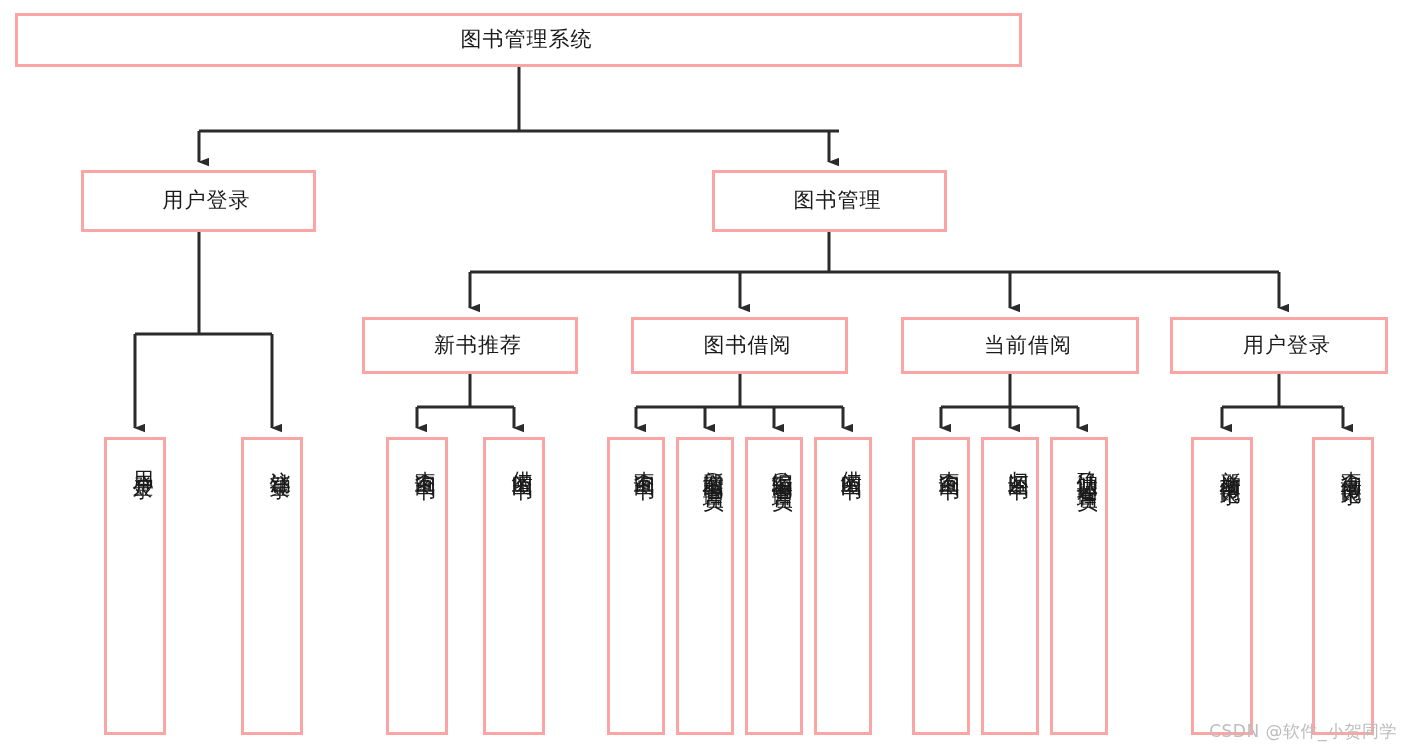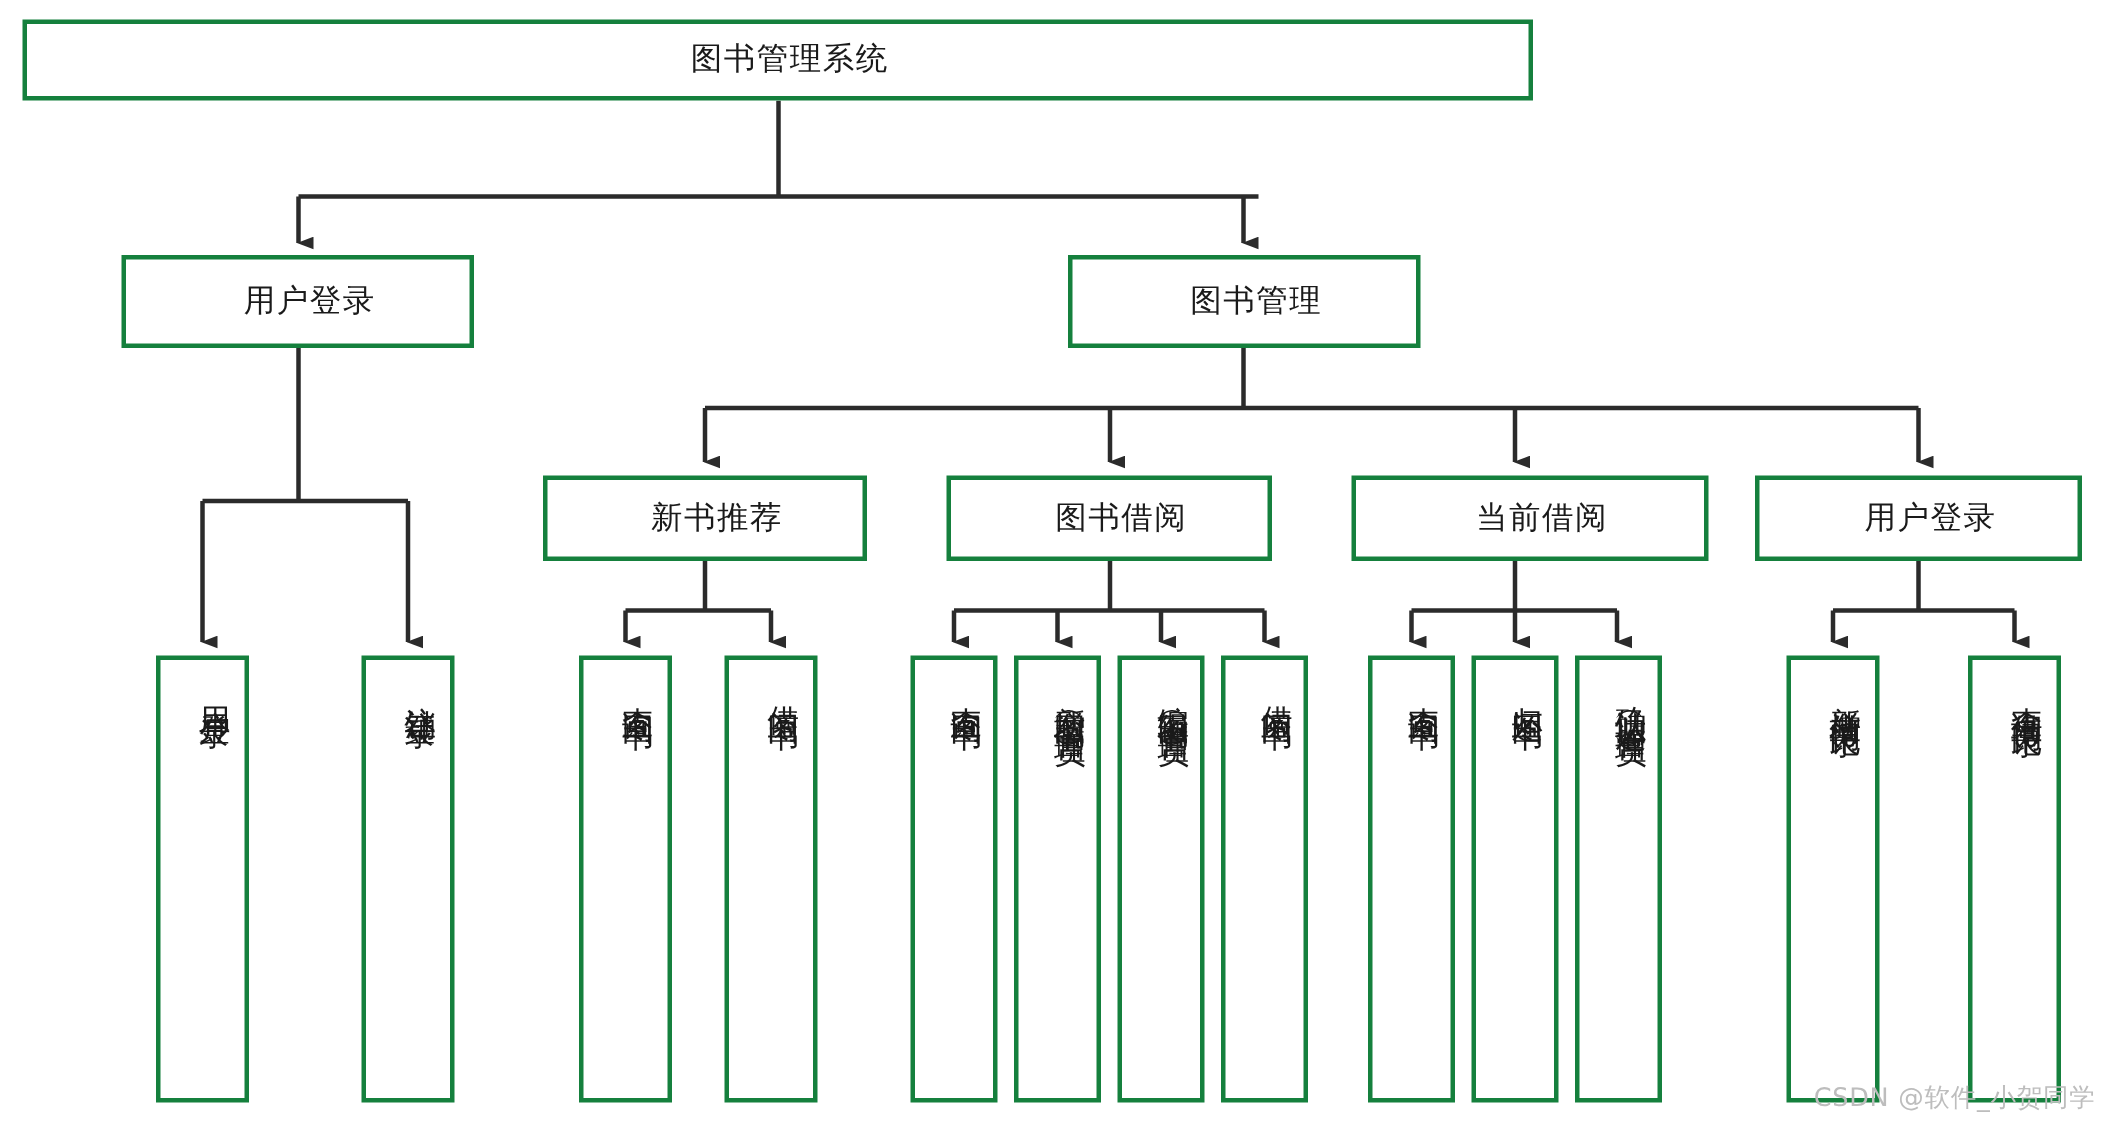--- a/index.html
+++ b/index.html
@@ -19,21 +19,21 @@
     position: absolute;
     left: 0;
     top: 0;
     width: 1405px;
     height: 747px;
     pointer-events: none;
   }
   .node {
     position: absolute;
     box-sizing: border-box;
-    border: 3px solid #15803d;
+    border: 3px solid #fca5a5;
     background: #ffffff;
     display: flex;
     align-items: center;
     justify-content: center;
     color: #1a1a1a;
     padding-left: 16px;
   }
   .node.h {
     font-size: 21px;
     line-height: 1.2;

